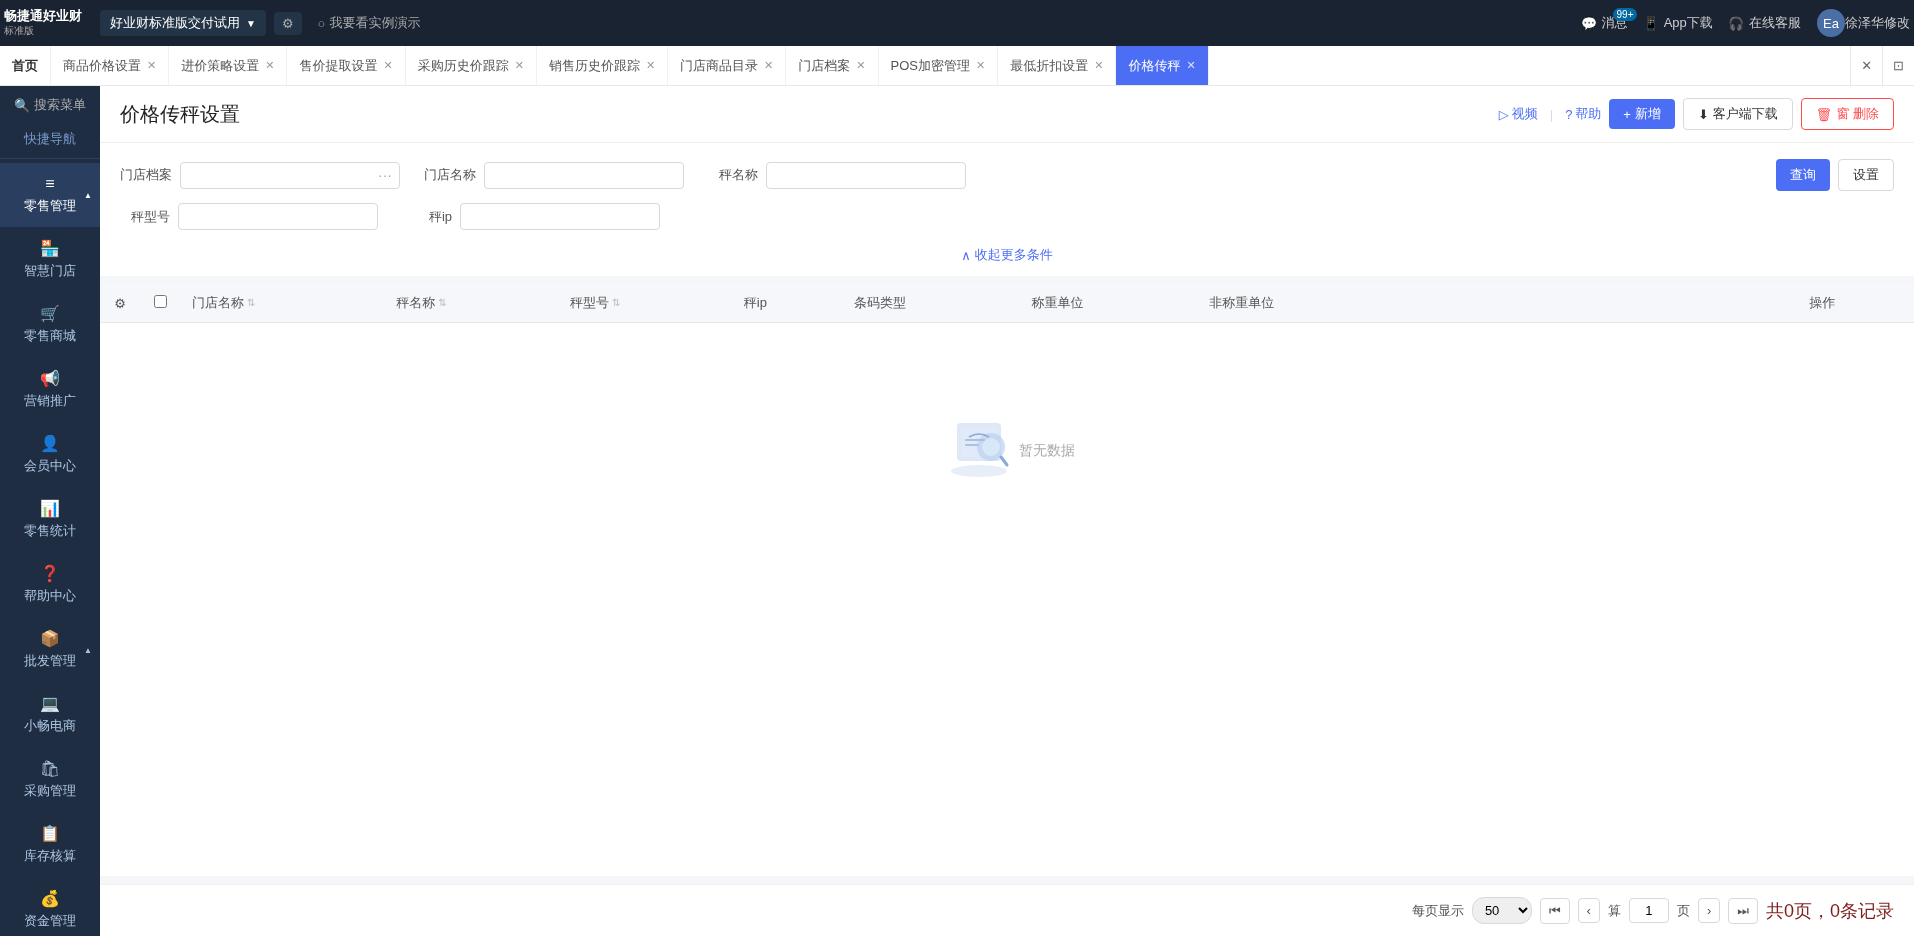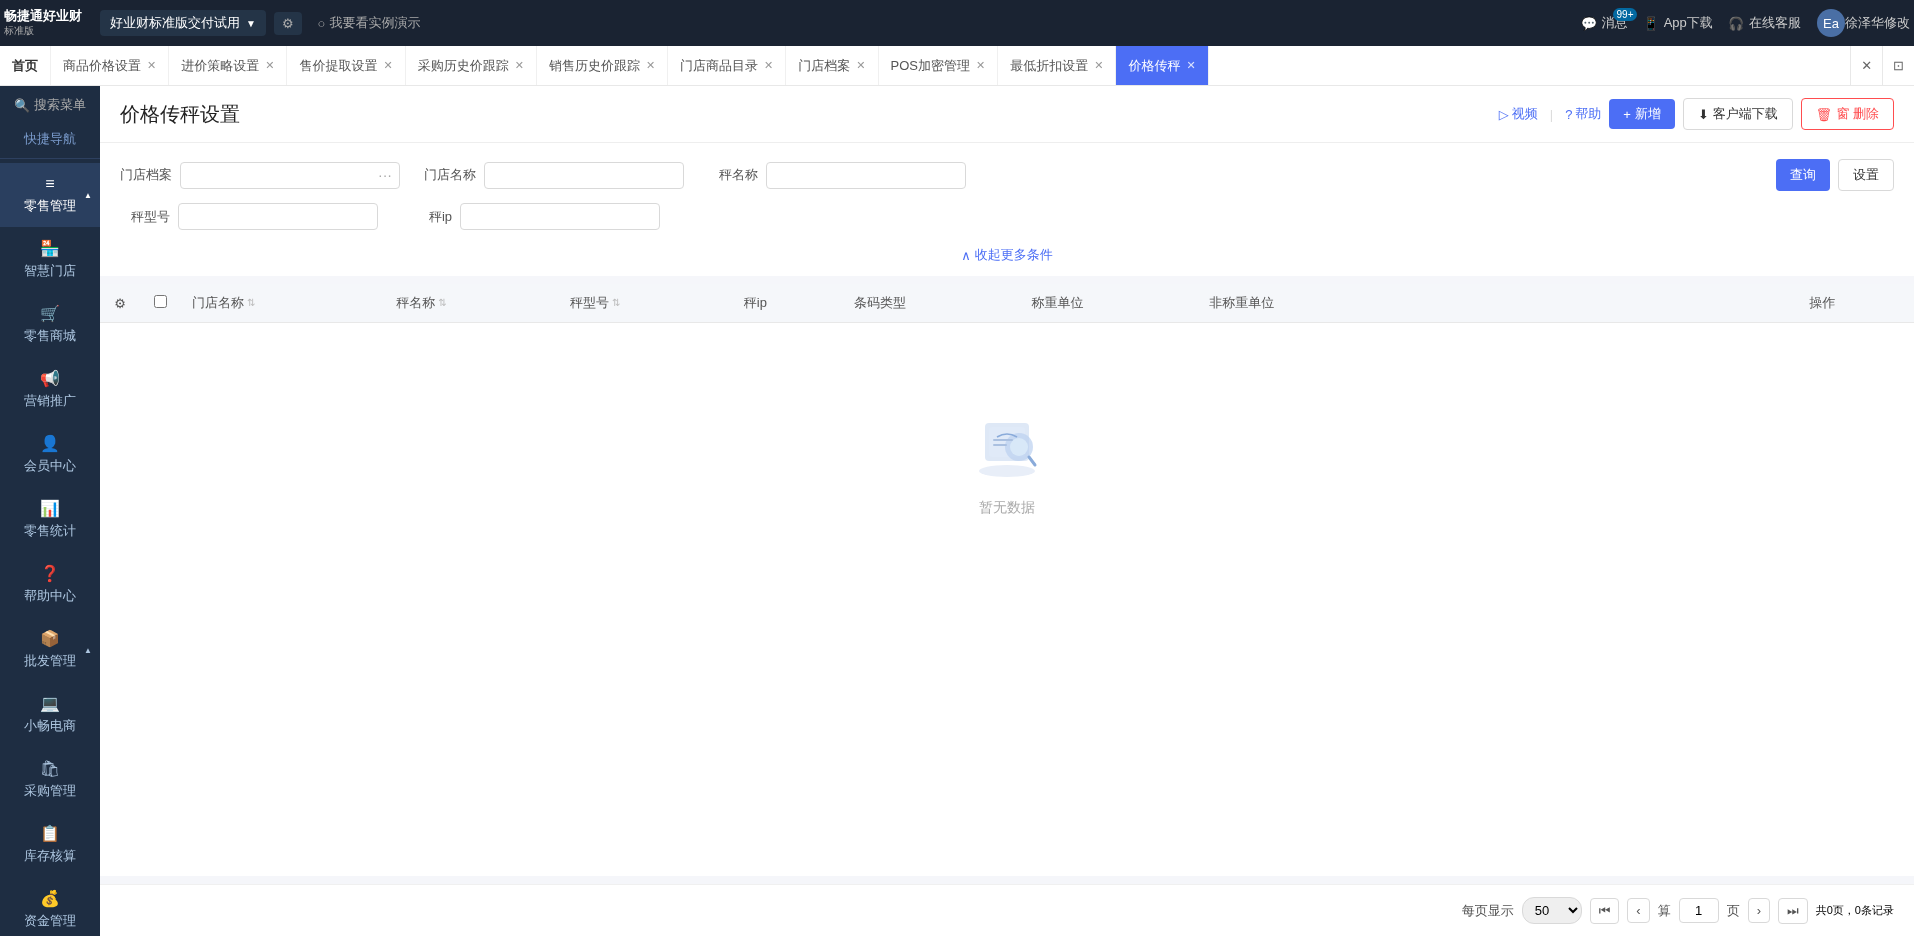--- a/index.html
+++ b/index.html
@@ -130,21 +130,21 @@
       padding: 10px 12px; text-align: left; color: #555; font-weight: normal;
       border-bottom: 1px solid #e8e8e8; white-space: nowrap; font-size: 13px;
     }
     .th-sortable { cursor: pointer; display: flex; align-items: center; gap: 3px; }
     .sort-icon { color: #bbb; font-size: 10px; display: flex; flex-direction: column; line-height: 1; }
     .checkbox-th { width: 40px; text-align: center; }
     .settings-th { width: 40px; text-align: center; }
 
     
     .empty-state {
-      display: flex; flex-direction: column; align-items: center; justify-content: center;
+      display: flex; flex-direction: row; align-items: center; justify-content: center;
       padding: 80px 0; color: #aaa;
     }
     .empty-icon { width: 80px; height: 80px; margin-bottom: 16px; }
     .empty-text { color: #aaa; font-size: 14px; }
 
     
     .pagination {
       display: flex; align-items: center; justify-content: flex-end;
       padding: 12px 20px; background: #fff; border-top: 1px solid #f0f0f0;
       gap: 8px; flex-shrink: 0;
@@ -154,21 +154,21 @@
       border: 1px solid #d9d9d9; border-radius: 12px; padding: 4px 8px;
       font-size: 13px; cursor: pointer;
     }
     .page-btn {
       border: 1px solid #d9d9d9; border-radius: 4px; padding: 4px 8px;
       cursor: pointer; background: #fff; color: #555; font-size: 13px;
       display: flex; align-items: center;
     }
     .page-btn:disabled { color: #ccc; cursor: default; }
     .page-input { border: 1px solid #d9d9d9; border-radius: 4px; padding: 4px 6px; width: 40px; text-align: center; font-size: 13px; }
-    .page-info { color: #000000; font-size: 11px; }
+    .page-info { color: #7f1d1d; font-size: 18px; }
   </style>
 </head>
 <body>
 
 <div class="top-bar">
   <div class="logo-area">
     <span class="logo-title">畅捷通好业财</span>
     <span class="logo-sub">标准版</span>
   </div>
   <div class="version-select">

